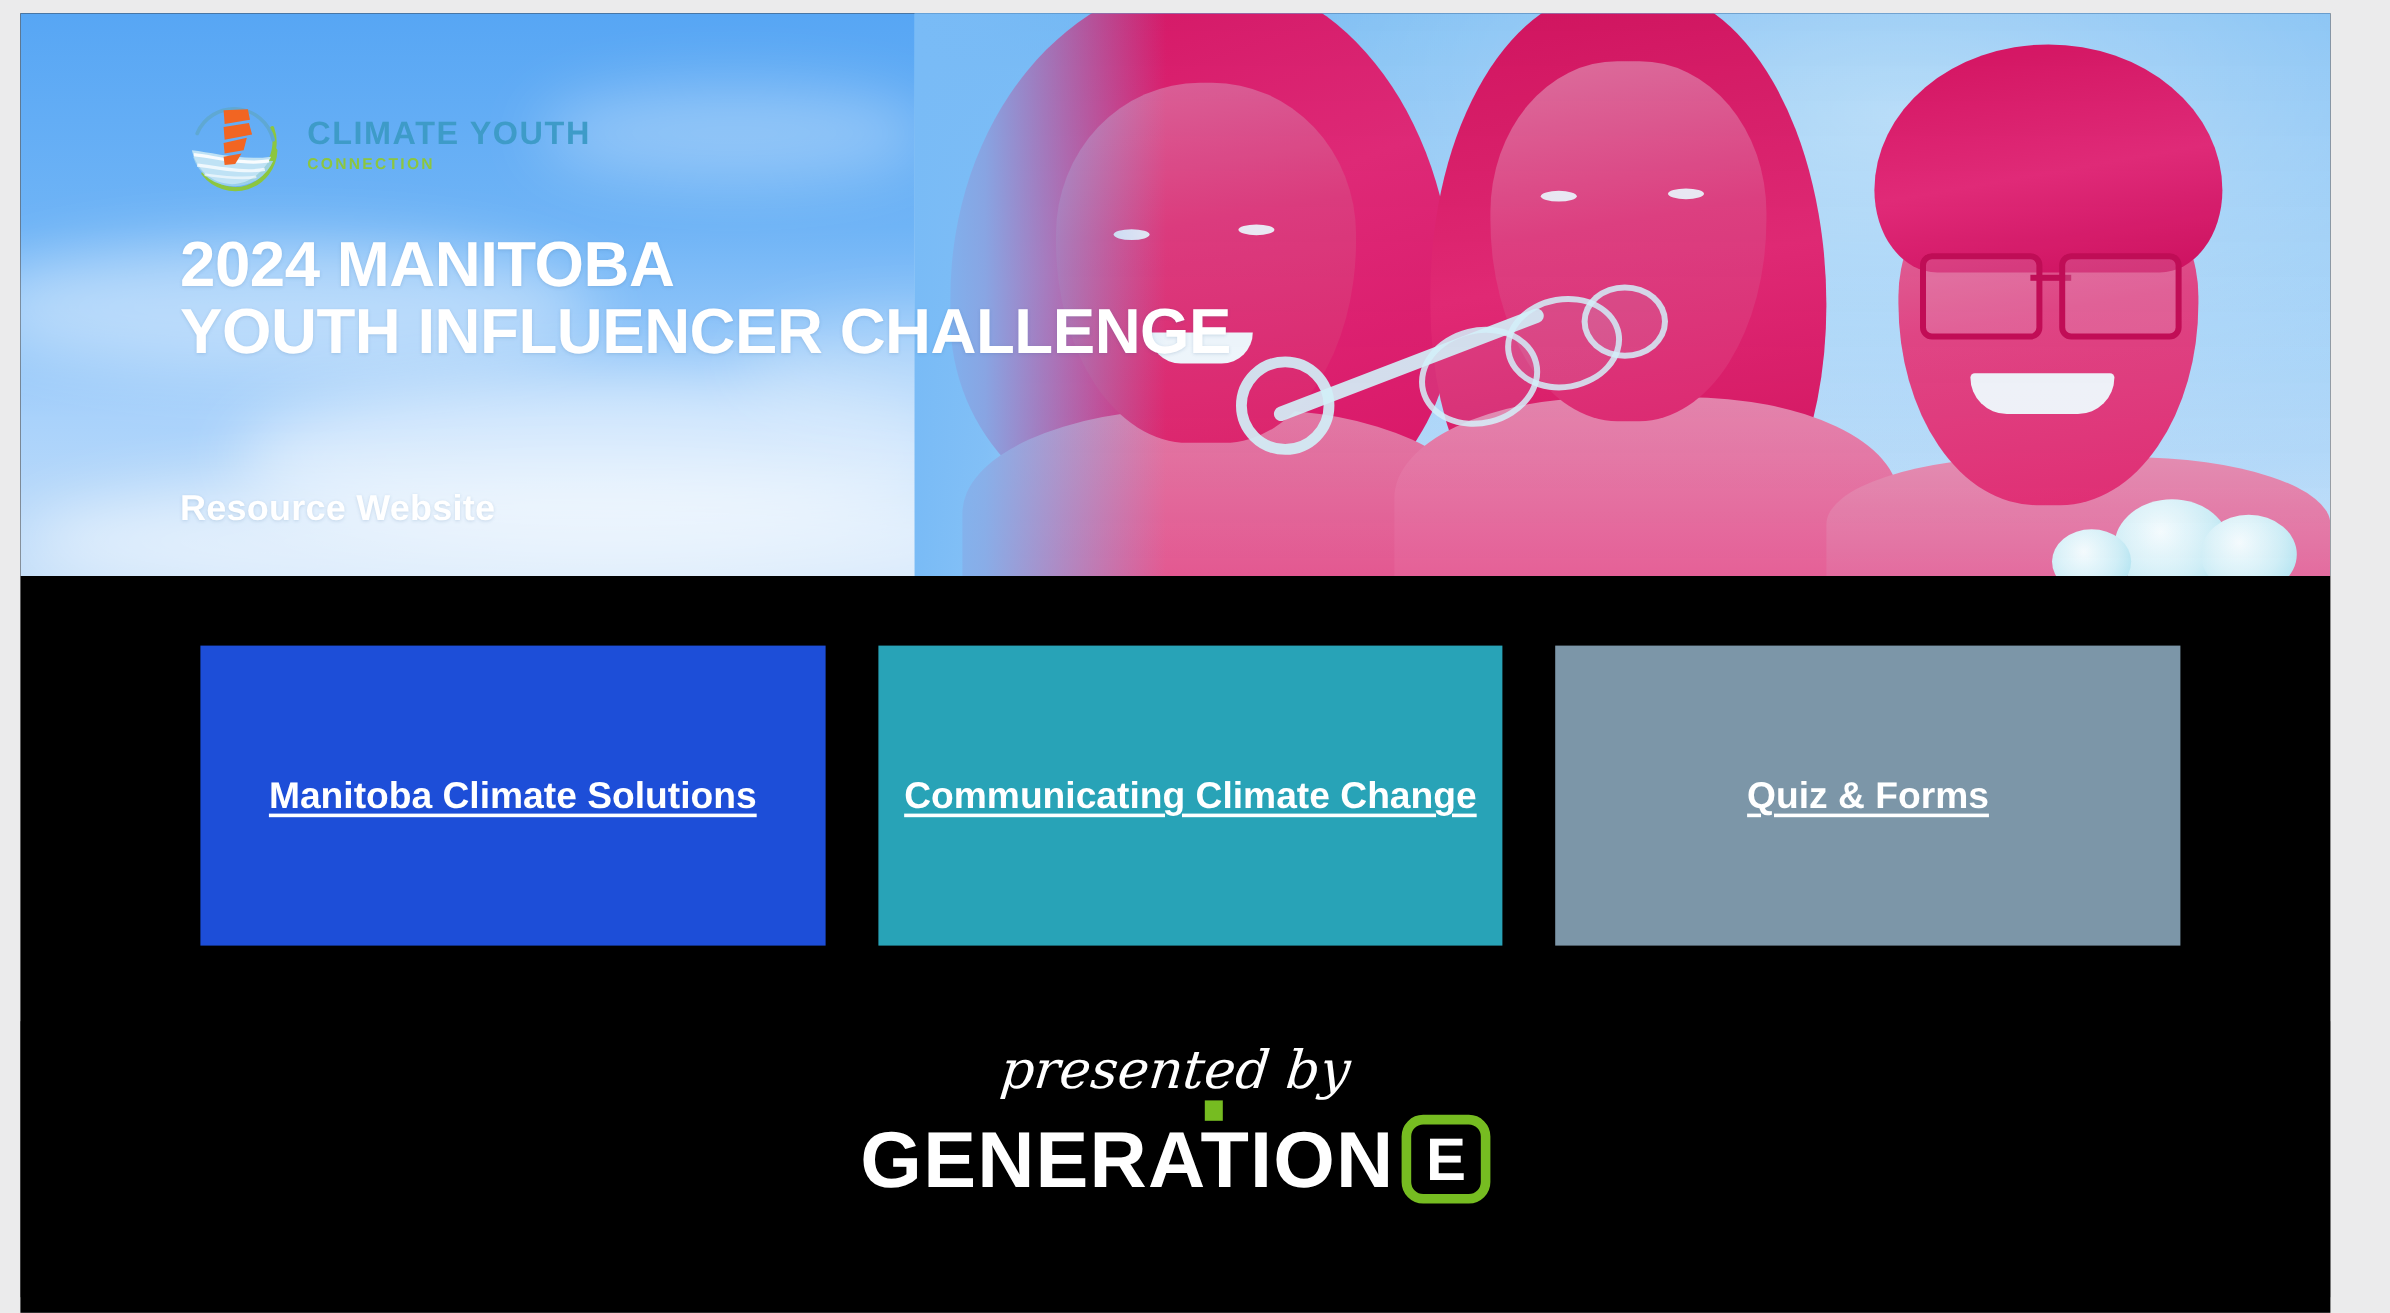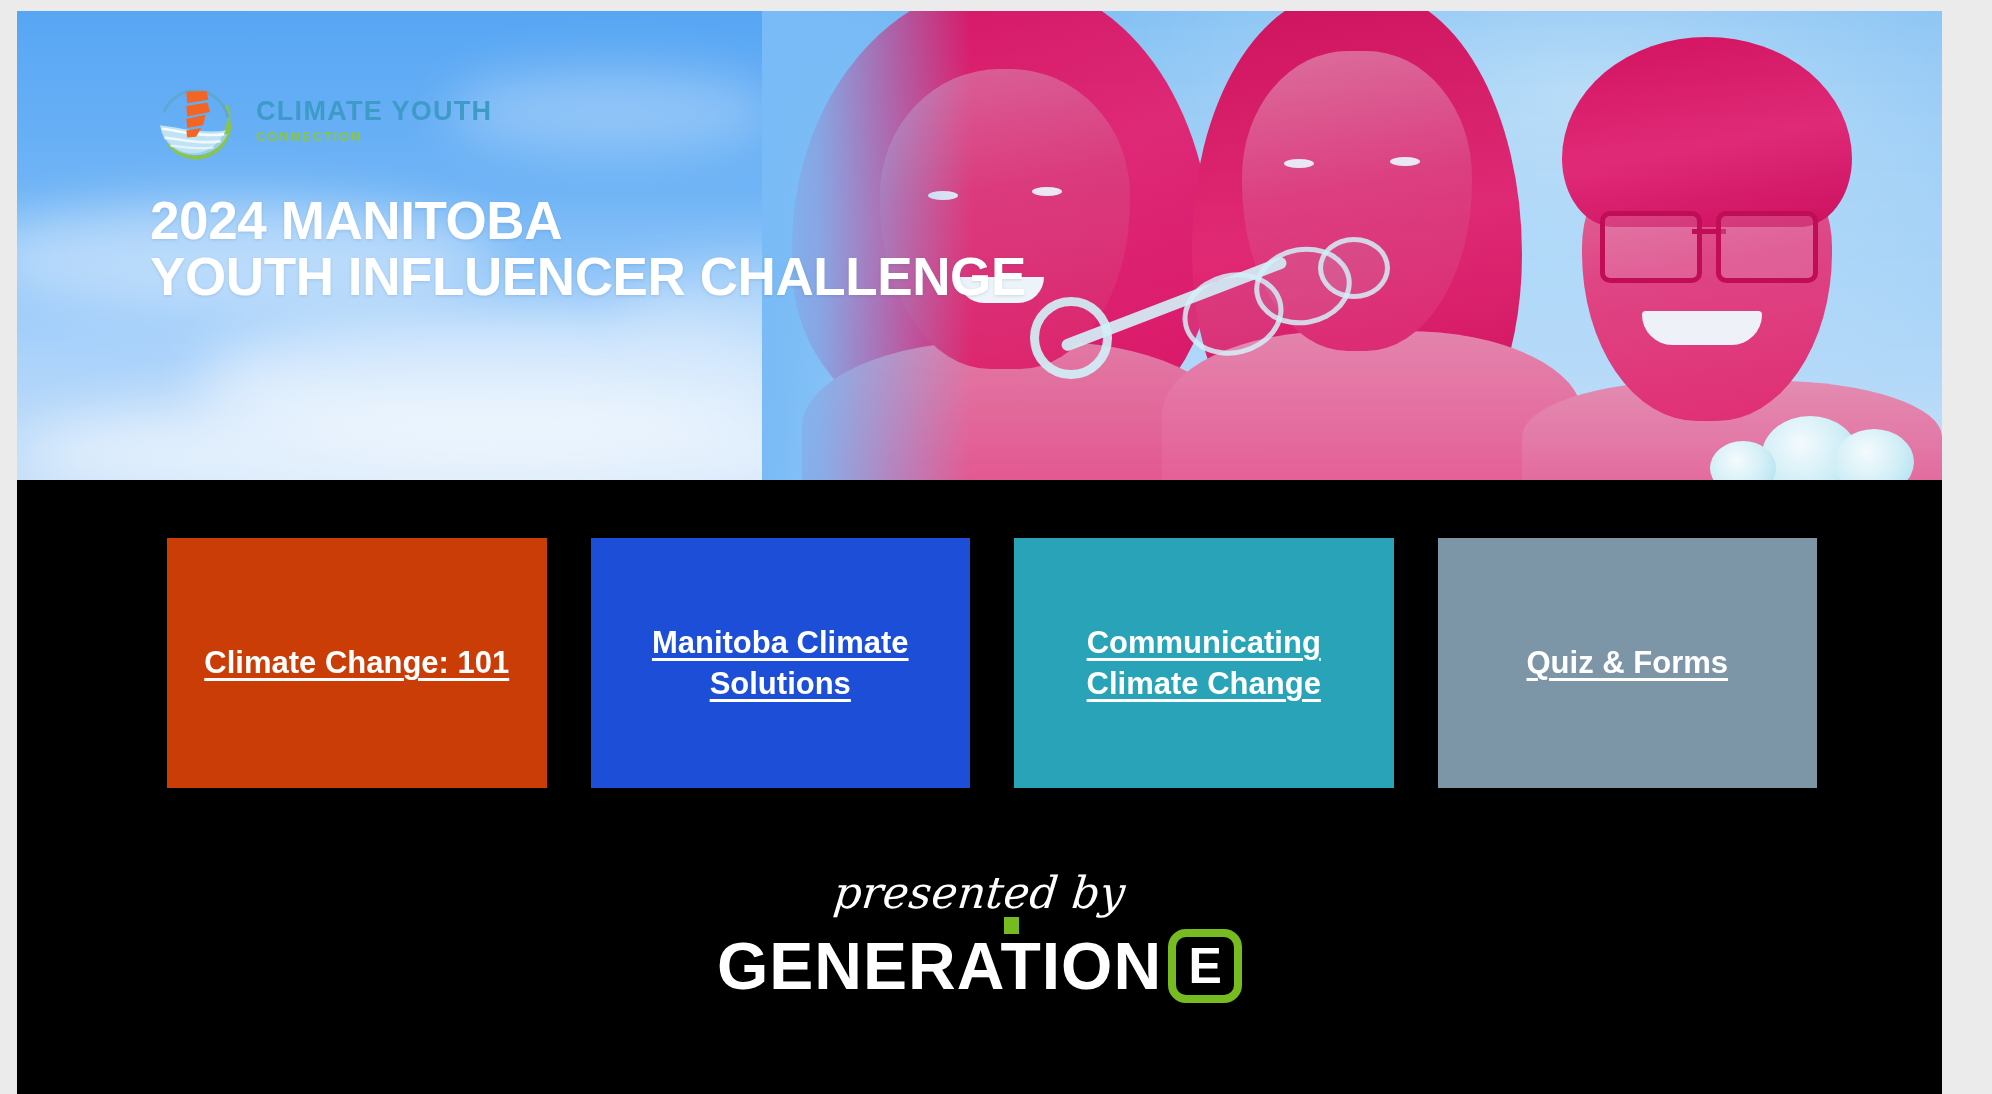--- a/index.html
+++ b/index.html
@@ -398,26 +398,24 @@
           <path d="M39 62 L56 59 L50 69 L40 70 Z" fill="#f26522"></path>
         </svg>
         <div id="brand-words">
           <div id="brand-line1">CLIMATE YOUTH</div>
           <div id="brand-line2">CONNECTION</div>
         </div>
       </div>
 
       <div id="hero-title">2024 MANITOBA
 YOUTH INFLUENCER CHALLENGE</div>
+      <div id="hero-subtitle">Resource Website</div>
     </div>
 
     <div id="tiles">
-      <div class="tile" style="background:#ca3d06">
-        <span class="tile-link">Climate Change: 101</span>
-      </div>
       <div class="tile" style="background:#1d4ed8">
         <span class="tile-link">Manitoba Climate Solutions</span>
       </div>
       <div class="tile" style="background:#28a3b7">
         <span class="tile-link">Communicating Climate Change</span>
       </div>
       <div class="tile" style="background:#7c96a8">
         <span class="tile-link">Quiz &amp; Forms</span>
       </div>
     </div>

